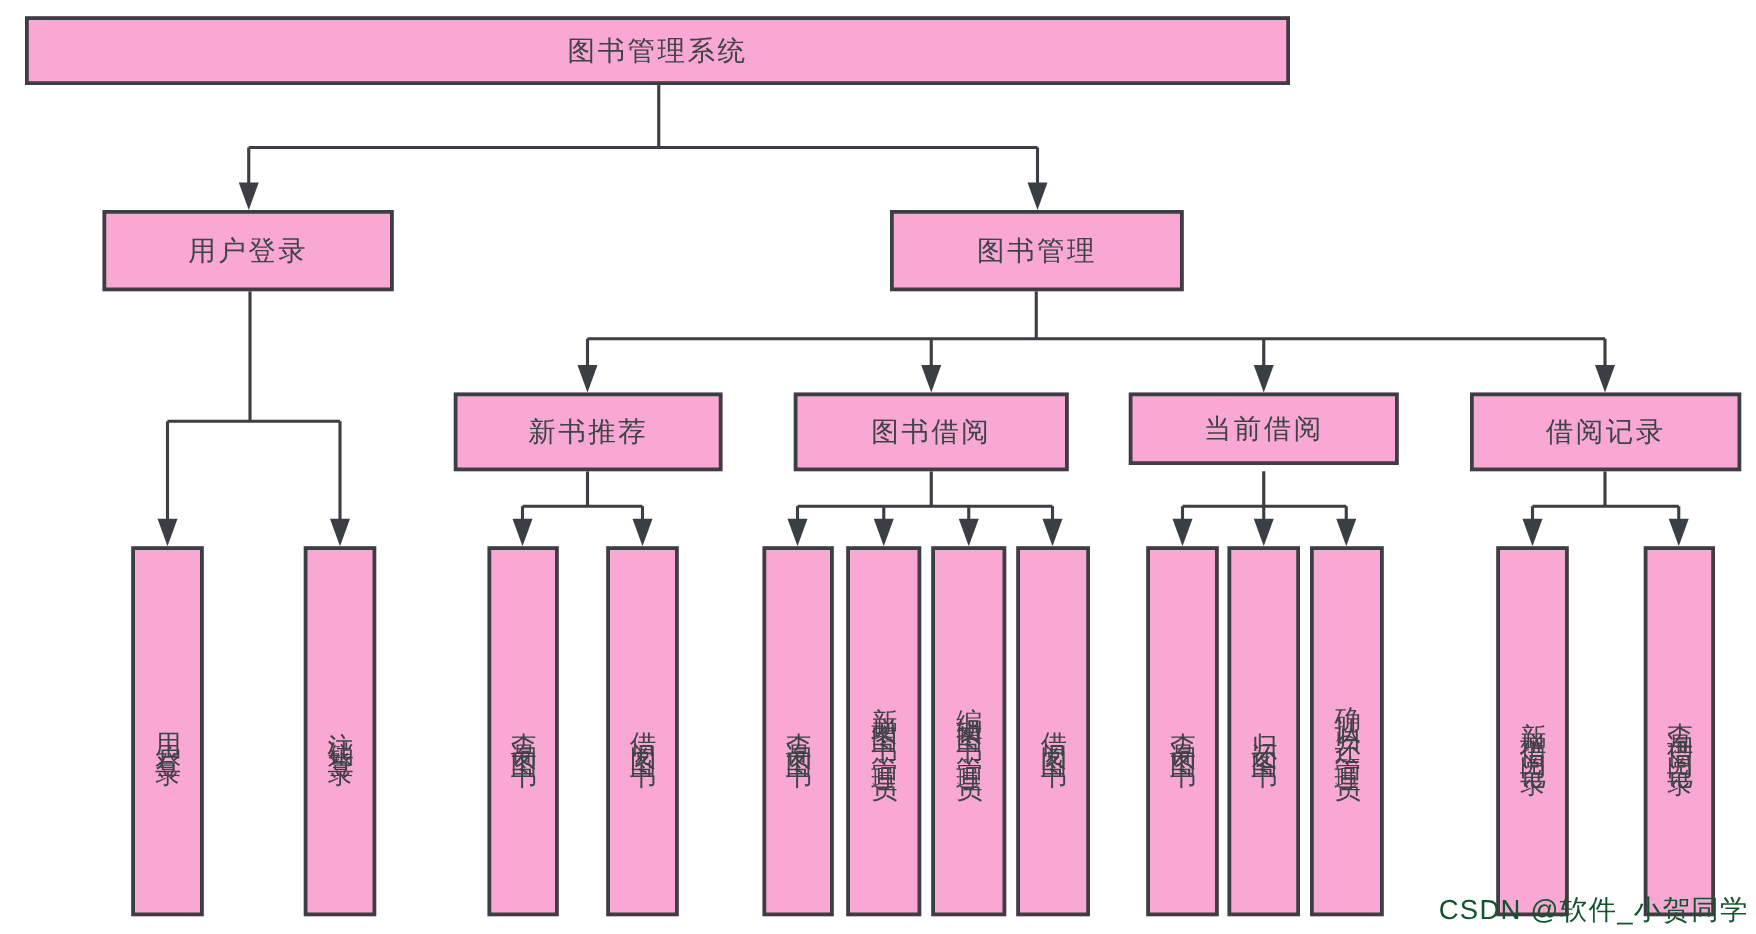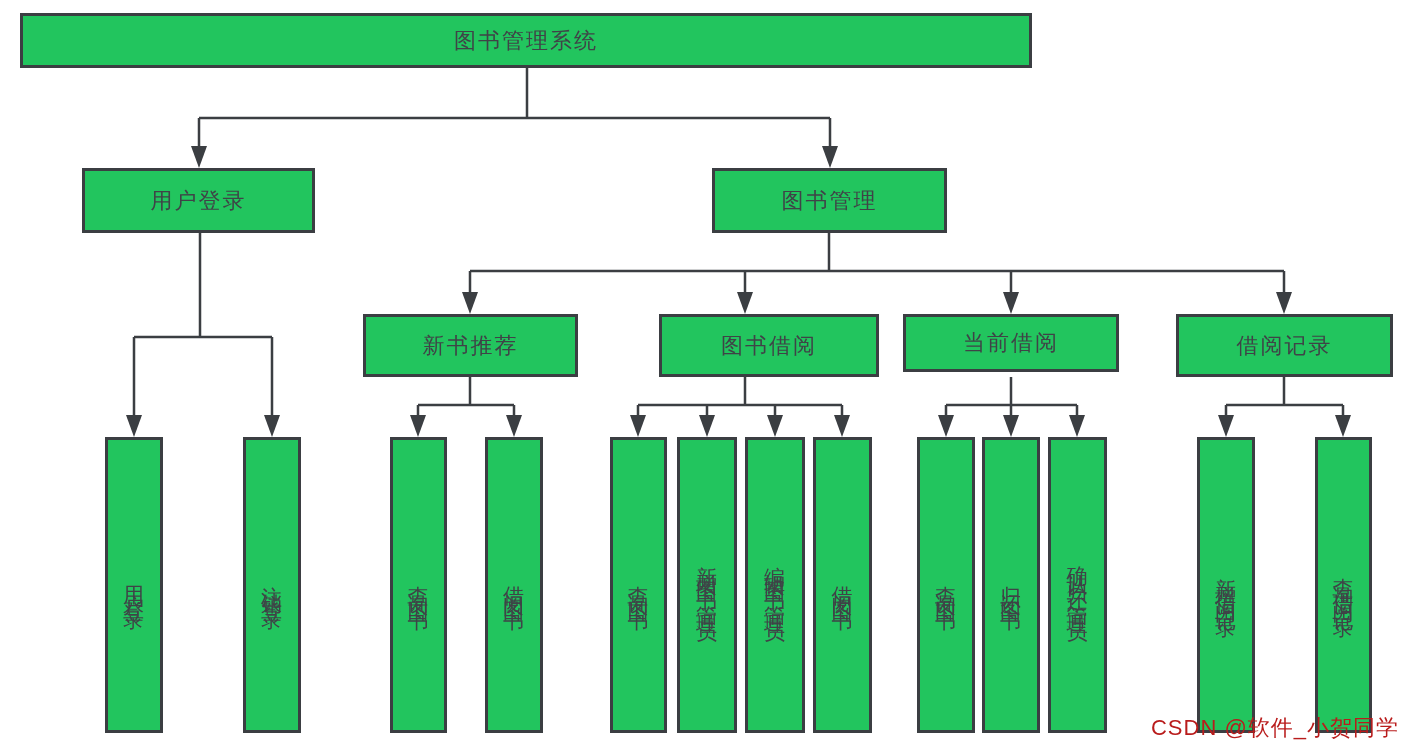--- a/index.html
+++ b/index.html
@@ -18,21 +18,21 @@
   #wires {
     position: absolute;
     left: 0;
     top: 0;
     z-index: 0;
   }
   .box {
     position: absolute;
     box-sizing: border-box;
     border: 3px solid #3b3e42;
-    background: #22c55e;
+    background: #f9a8d4;
     color: #3f4347;
     display: flex;
     align-items: center;
     justify-content: center;
     z-index: 1;
   }
   .h-box {
     font-size: 22px;
     letter-spacing: 2px;
     line-height: 1;
@@ -43,21 +43,21 @@
     font-size: 21px;
     letter-spacing: 8px;
     line-height: 1;
     padding: 6px 0;
   }
   .watermark {
     position: absolute;
     right: 6px;
     bottom: 4px;
     font-size: 22px;
-    color: #b91c1c;
+    color: #14532d;
     letter-spacing: 1px;
     z-index: 2;
     white-space: nowrap;
   }
 </style>
 </head>
 <body>
 
 <div id="canvas">
 
@@ -111,21 +111,21 @@
   <div class="box h-box" style="left:82px; top:168px; width:233px; height:65px;">
     <span>用户登录</span>
   </div>
   <div class="box h-box" style="left:712px; top:168px; width:235px; height:65px;">
     <span>图书管理</span>
   </div>
 
   <div class="box h-box" style="left:363px; top:314px; width:215px; height:63px;">
     <span>新书推荐</span>
   </div>
-  <div class="box h-box" style="left:635px; top:314px; width:220px; height:63px;margin-left:24px;">
+  <div class="box h-box" style="left:635px; top:314px; width:220px; height:63px;">
     <span>图书借阅</span>
   </div>
   <div class="box h-box" style="left:903px; top:314px; width:216px; height:58px;">
     <span>当前借阅</span>
   </div>
   <div class="box h-box" style="left:1176px; top:314px; width:217px; height:63px;">
     <span>借阅记录</span>
   </div>
 
   <div class="box v-box" style="left:105px; top:437px; width:58px; height:296px;">

